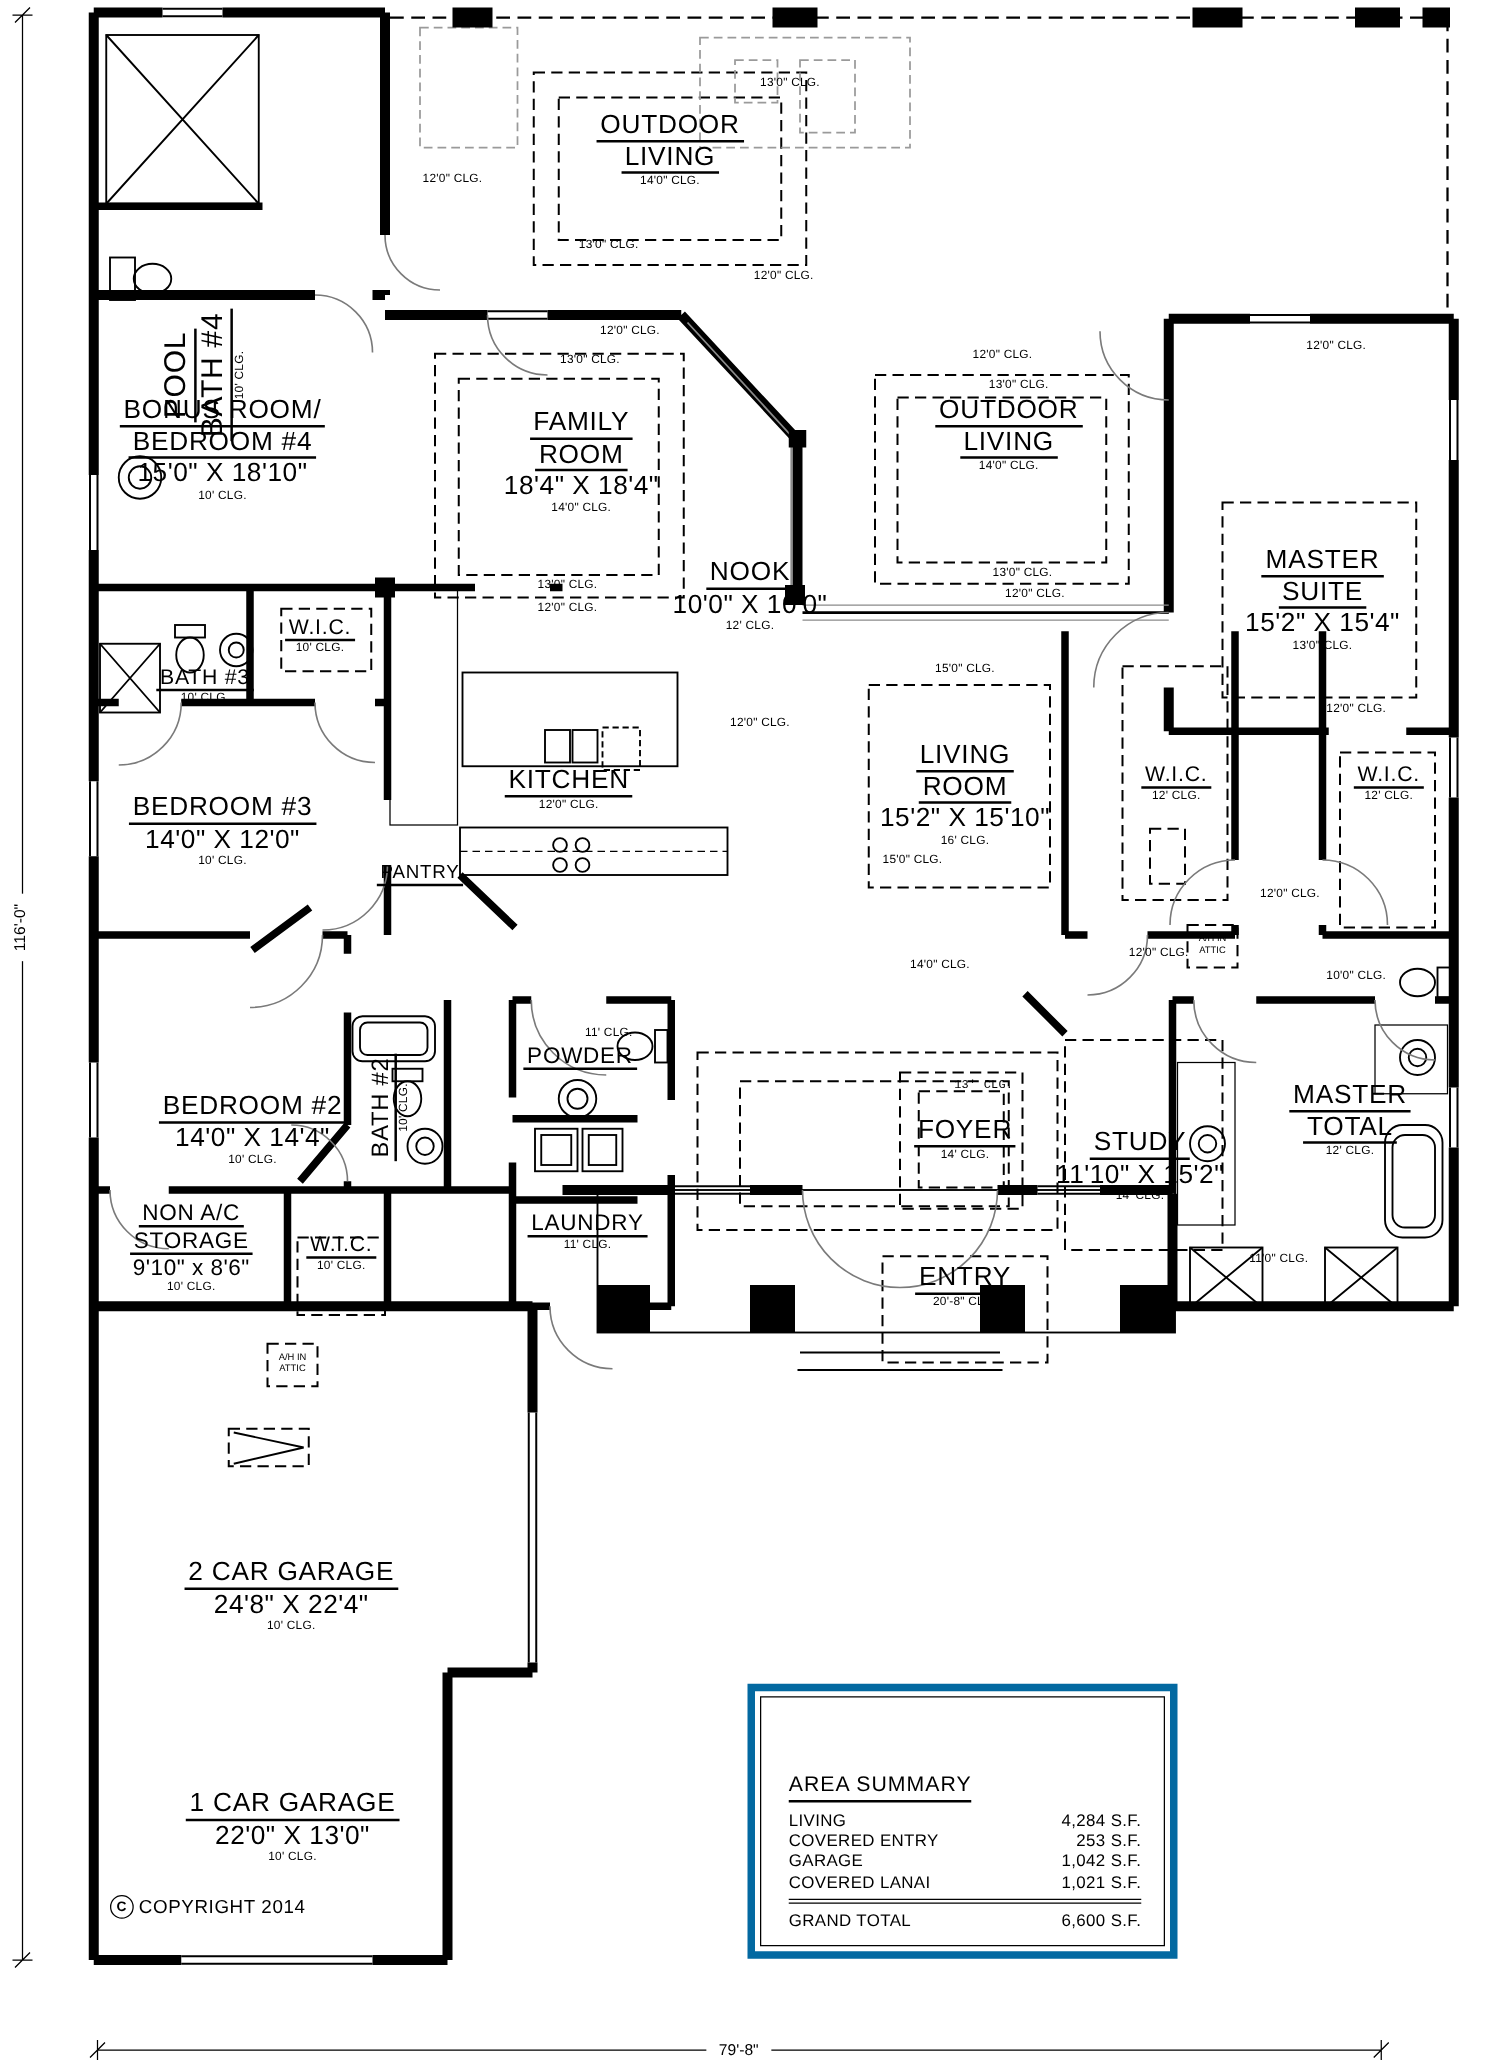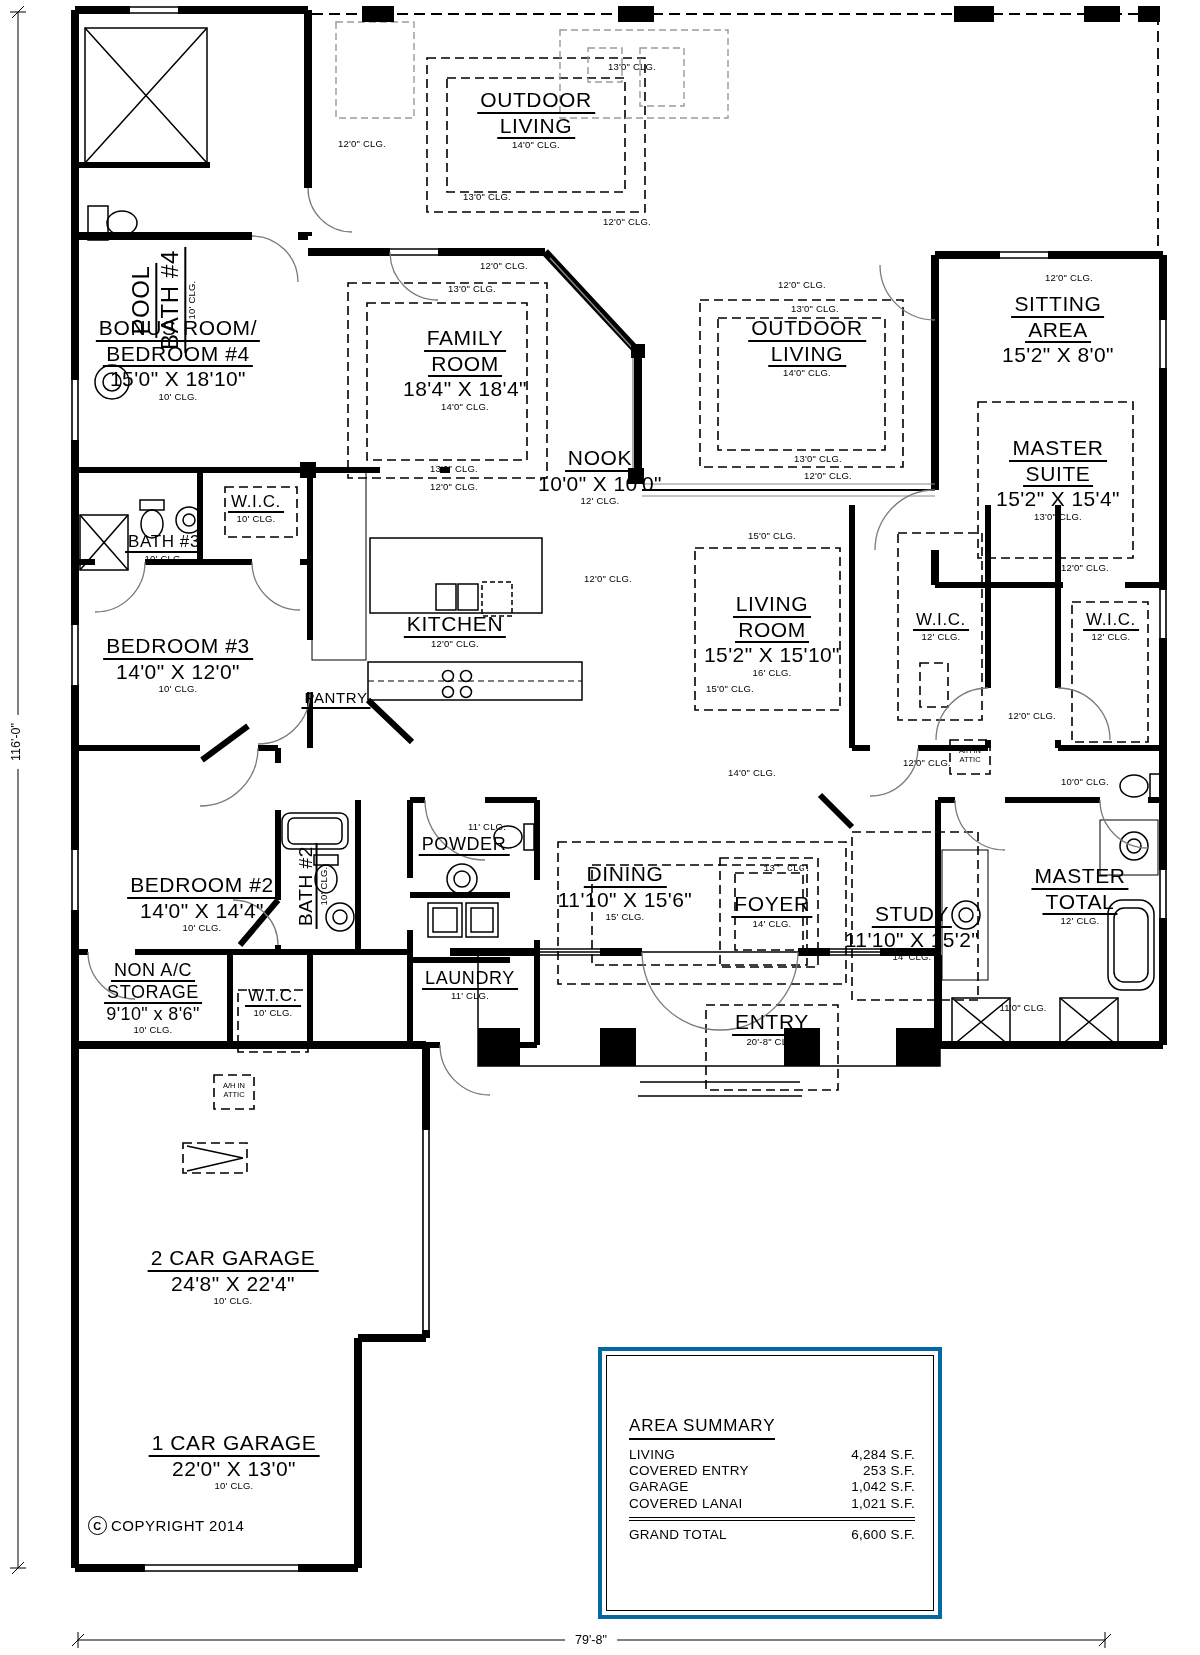--- a/index.html
+++ b/index.html
@@ -14,22 +14,22 @@
   .rdims{letter-spacing:.4px;}
   .rclg{font-size:9.5px;letter-spacing:.2px;margin-top:1px;}
   .clg-label{position:absolute;transform:translate(-50%,-50%);font-size:9.5px;
         letter-spacing:.2px;white-space:nowrap;}
   .equip-label{position:absolute;transform:translate(-50%,0);font-size:7.5px;line-height:1.25;
         text-align:center;white-space:nowrap;}
   .vdim{position:absolute;transform:translate(-50%,-50%) rotate(-90deg);font-size:12.5px;
         background:#fff;padding:0 8px;white-space:nowrap;}
   .hdim{position:absolute;transform:translate(-50%,-50%);font-size:12.5px;background:#fff;
         padding:0 10px;white-space:nowrap;}
-  .area-summary{position:absolute;left:598px;top:1347px;width:344px;height:272px;
-        border:4px solid #0369a1;box-sizing:border-box;}
+  .area-summary{position:absolute;left:598px;top:1347px;width:344px;height:220px;
+        border:6px solid #0369a1;box-sizing:border-box;}
   .as-inner{position:absolute;left:4px;top:4px;right:4px;bottom:4px;border:1.5px solid #000;
         padding:60px 18px 0 22px;box-sizing:border-box;}
   .as-title{font-size:17px;letter-spacing:.8px;display:inline-block;
         border-bottom:2.2px solid #000;padding-bottom:2px;margin-bottom:7px;}
   .as-row{display:flex;justify-content:space-between;font-size:13.5px;line-height:16.2px;
         letter-spacing:.3px;}
   .as-total{display:flex;justify-content:space-between;font-size:13.5px;letter-spacing:.3px;
         border-top:4px double #000;margin-top:5px;padding-top:6px;}
   .copyright{position:absolute;left:88px;top:1516px;font-size:15px;letter-spacing:.5px;
         display:flex;align-items:center;gap:4px;}
@@ -251,25 +251,20 @@
       <div class="room" style="left: 600px; top: 446px; font-size: 21px;">
         <div><span class="ln">NOOK</span></div>
         <div class="rdims">10'0" X 10'0"</div>
         <div class="rclg">12' CLG.</div>
       </div>
       <div class="room" style="left: 807px; top: 316px; font-size: 21px;">
         <div><span class="ln">OUTDOOR</span></div>
         <div><span class="ln">LIVING</span></div>
         <div class="rclg">14'0" CLG.</div>
       </div>
-      <div class="room" style="left: 1058px; top: 292px; font-size: 21px;">
-        <div><span class="ln">SITTING</span></div>
-        <div><span class="ln">AREA</span></div>
-        <div class="rdims">15'2" X 8'0"</div>
-      </div>
       <div class="room" style="left: 1058px; top: 436px; font-size: 21px;">
         <div><span class="ln">MASTER</span></div>
         <div><span class="ln">SUITE</span></div>
         <div class="rdims">15'2" X 15'4"</div>
         <div class="rclg">13'0" CLG.</div>
       </div>
       <div class="room" style="left: 455px; top: 612px; font-size: 21px;">
         <div><span class="ln">KITCHEN</span></div>
         <div class="rclg">12'0" CLG.</div>
       </div>
@@ -321,25 +316,20 @@
       <div class="room" style="left: 273px; top: 986px; font-size: 17px;">
         <div><span class="ln">W.I.C.</span></div>
         <div class="rclg">10' CLG.</div>
       </div>
       <div class="room" style="left: 464px; top: 834px; font-size: 18px;">
         <div><span class="ln">POWDER</span></div>
       </div>
       <div class="room" style="left: 470px; top: 968px; font-size: 18px;">
         <div><span class="ln">LAUNDRY</span></div>
         <div class="rclg">11' CLG.</div>
-      </div>
-      <div class="room" style="left: 625px; top: 862px; font-size: 21px;">
-        <div><span class="ln">DINING</span></div>
-        <div class="rdims">11'10" X 15'6"</div>
-        <div class="rclg">15' CLG.</div>
       </div>
       <div class="room" style="left: 772px; top: 892px; font-size: 21px;">
         <div><span class="ln">FOYER</span></div>
         <div class="rclg">14' CLG.</div>
       </div>
       <div class="room" style="left: 912px; top: 902px; font-size: 21px;">
         <div><span class="ln">STUDY</span></div>
         <div class="rdims">11'10" X 15'2"</div>
         <div class="rclg">14' CLG.</div>
       </div>

